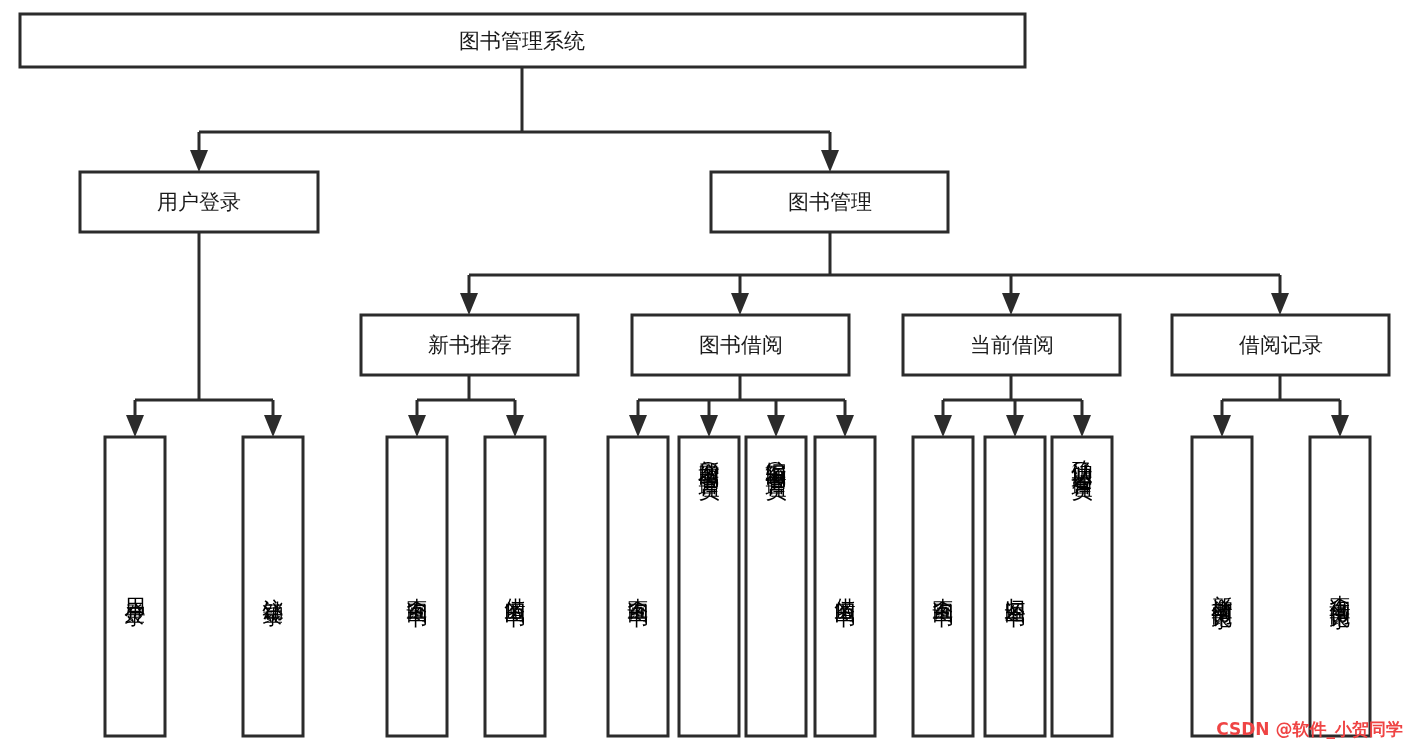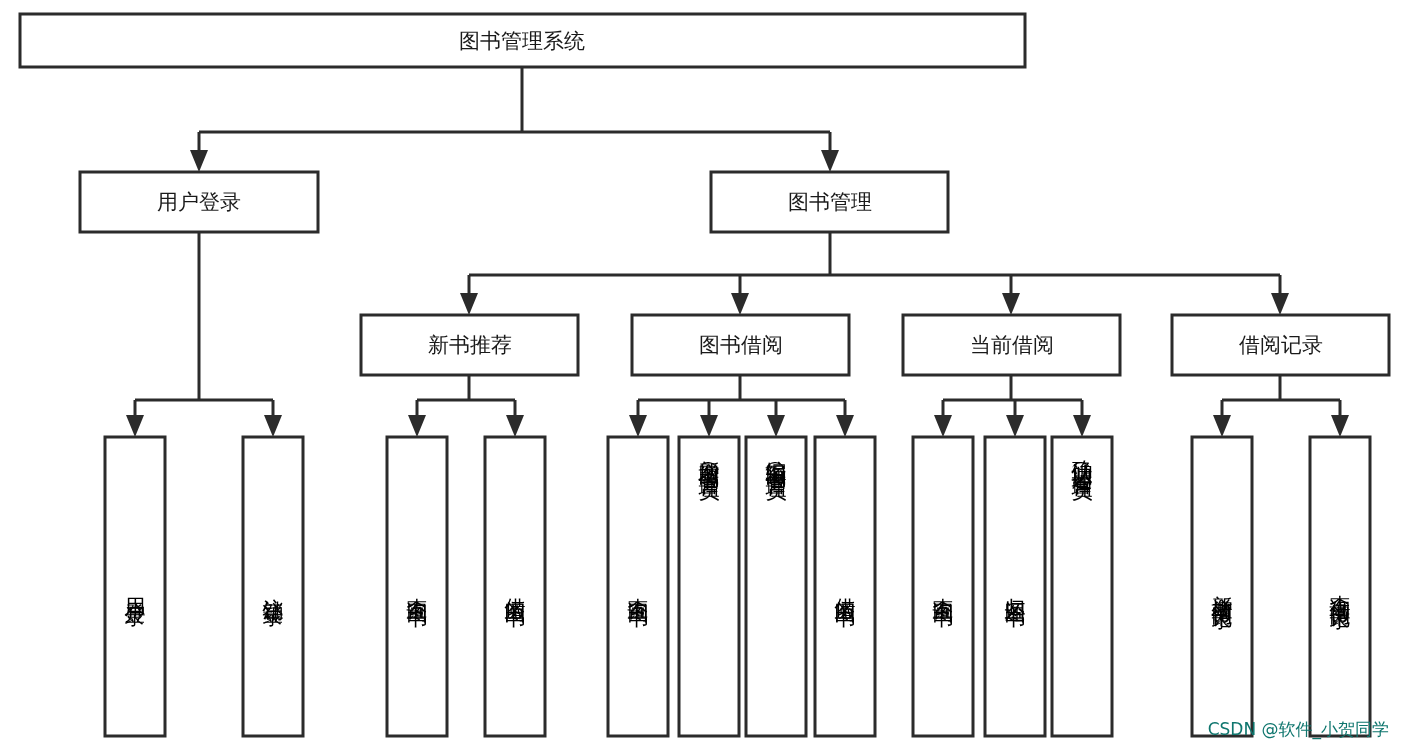--- a/index.html
+++ b/index.html
@@ -51,27 +51,28 @@
   .connector {
     stroke: #2b2b2b;
     stroke-width: 3;
     fill: none;
   }
   .arrowhead {
     fill: #2b2b2b;
   }
   .watermark {
     position: absolute;
-    right: 16px;
+    right: 2px;
     bottom: 6px;
     font-family: "DejaVu Sans", "Liberation Sans", sans-serif;
     font-size: 17px;
-    color: #0f766e;
+    color: #ef4444;
     white-space: nowrap;
     pointer-events: none;
+    font-weight: bold;
   }
 </style>
 </head>
 <body>
 
 <div id="diagram-root">
 
   <svg class="flow" viewBox="0 0 1405 747" xmlns="http://www.w3.org/2000/svg">
 
     <g>

